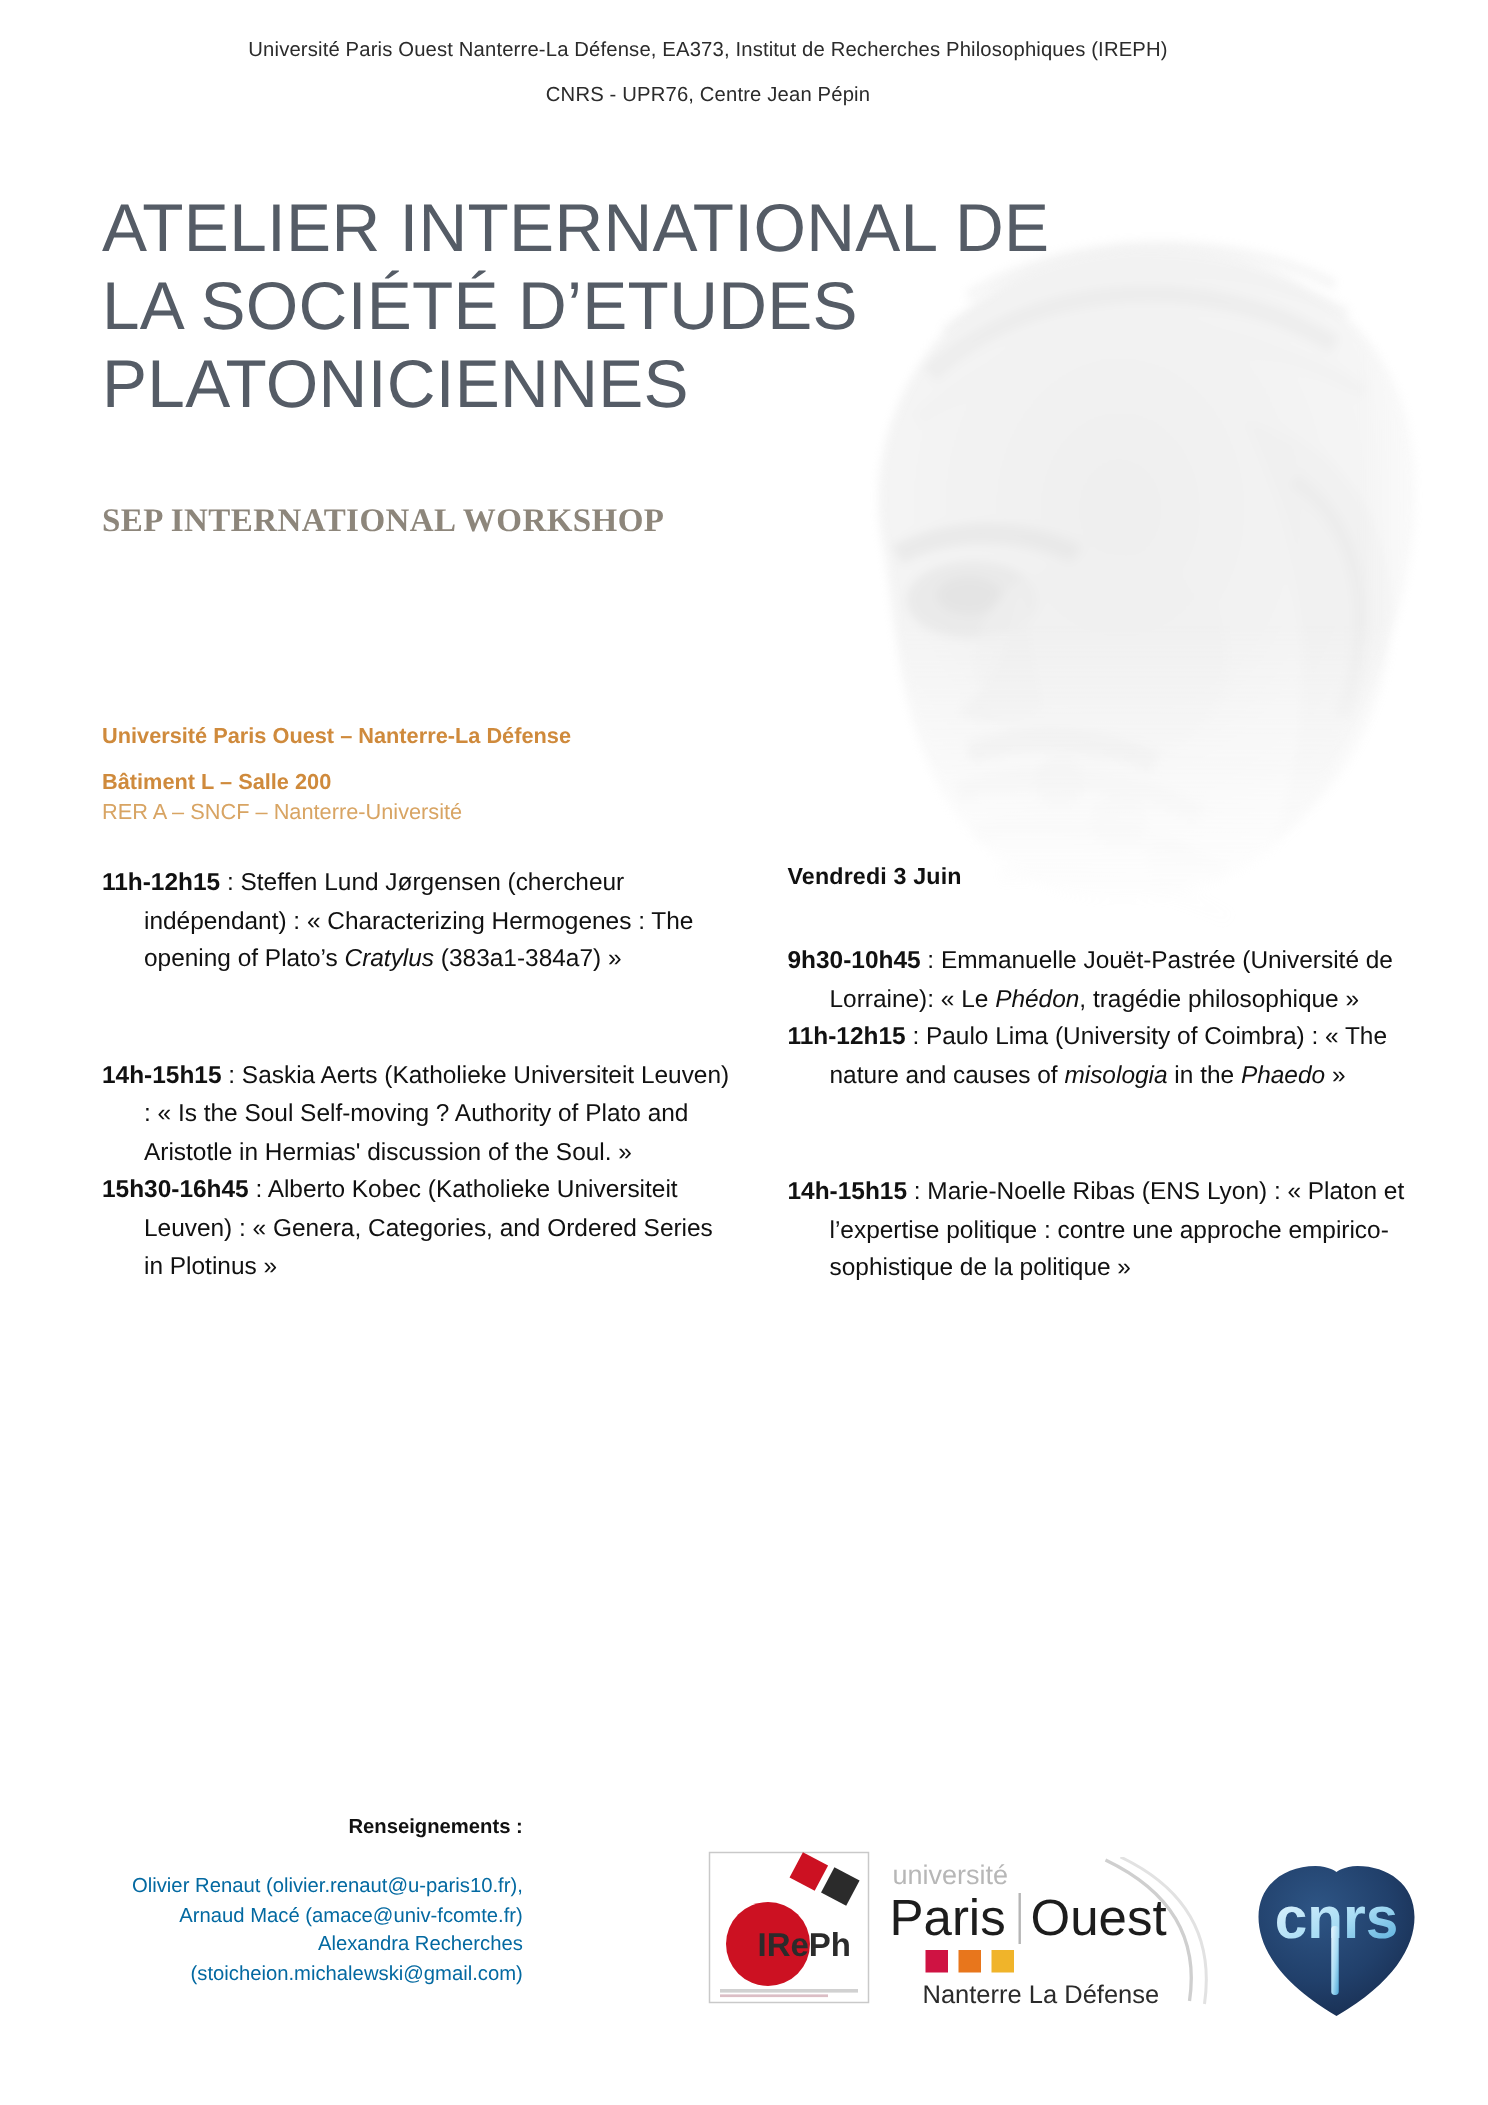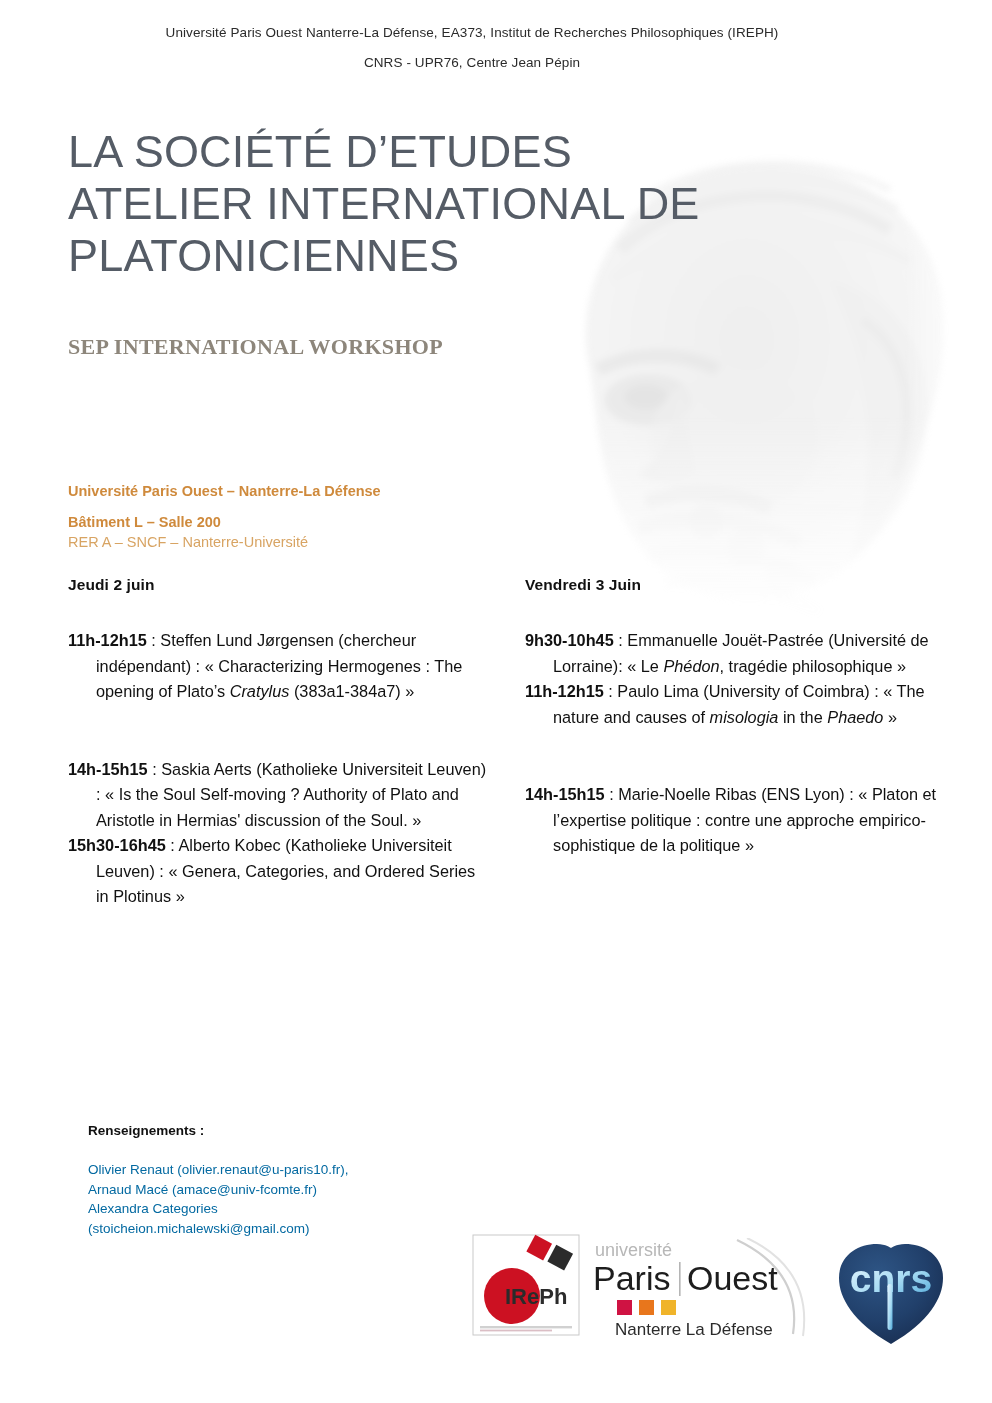--- a/index.html
+++ b/index.html
@@ -75,21 +75,21 @@
     margin:0 0 0 0;
     padding-left:28px;
     text-indent:-28px;
   }
   .session + .session{ margin-top:0px; }
   .session .t{ font-weight:bold; }
   .session i{ font-style:italic; }
   .spacer-lunch{ height:52px; }
 
   
-  .contact{ position:absolute; left:88px; top:1123px; z-index:3;}
+  .contact{ position:absolute; left:88px; top:1210px; z-index:3;text-align:right;}
   .contact .head{ font-size:13.5px; font-weight:bold; color:#111; margin-bottom:22px;}
   .contact .line{ font-size:13.5px; line-height:19.5px; color:#0369a1;}
 
   
   .logos{ position:absolute; left:455px; top:1234px; width:510px; height:130px; z-index:3;}
   .logo{ position:absolute; top:0;}
   .logo-ireph{ left:17px; }
   .logo-upo{   left:132px; top:4px;}
   .logo-cnrs{  left:382px; top:6px;}
 </style>
@@ -163,36 +163,35 @@
   </g>
 </svg>
 
 <div class="inst-header">
   <div class="line">Université Paris Ouest Nanterre-La Défense, EA373, Institut de Recherches Philosophiques (IREPH)</div>
   <div class="line">CNRS - UPR76, Centre Jean Pépin</div>
 </div>
 
 <div class="title-block">
   <div class="main-title">
+    <div>ATELIER INTERNATIONAL DE</div>
     <div>LA SOCIÉTÉ D’ETUDES</div>
-    <div>ATELIER INTERNATIONAL DE</div>
     <div>PLATONICIENNES</div>
   </div>
   <div class="subtitle">SEP INTERNATIONAL WORKSHOP</div>
 </div>
 
 <div class="venue">
   <div class="v1">Université Paris Ouest – Nanterre-La Défense</div>
   <div class="v2">Bâtiment L – Salle 200</div>
   <div class="v3">RER A – SNCF – Nanterre-Université</div>
 </div>
 
 <div class="program">
   <div class="col col-left">
-    <div class="day-head">Jeudi 2 juin</div>
     <div>
         <p class="session"><span class="t">11h-12h15</span> : Steffen Lund Jørgensen (chercheur indépendant) : « Characterizing Hermogenes : The opening of Plato’s <i>Cratylus</i> (383a1-384a7) »</p>
         <div class="spacer-lunch"></div>
         <p class="session"><span class="t">14h-15h15</span> : Saskia Aerts (Katholieke Universiteit Leuven) : « Is the Soul Self-moving ? Authority of Plato and Aristotle in Hermias' discussion of the Soul. »</p>
         <p class="session"><span class="t">15h30-16h45</span> : Alberto Kobec (Katholieke Universiteit Leuven) : « Genera, Categories, and Ordered Series in Plotinus »</p>
       </div>
   </div>
   <div class="col col-right">
     <div class="day-head">Vendredi 3 Juin</div>
     <div>
@@ -201,21 +200,21 @@
         <div class="spacer-lunch"></div>
         <p class="session"><span class="t">14h-15h15</span> : Marie-Noelle Ribas (ENS Lyon) : « Platon et l’expertise politique : contre une approche empirico-sophistique de la politique »</p>
       </div>
   </div>
 </div>
 
 <div class="contact">
   <div class="head">Renseignements :</div>
   <div class="line">Olivier Renaut (olivier.renaut@u-paris10.fr),</div>
   <div class="line">Arnaud Macé (amace@univ-fcomte.fr)</div>
-  <div class="line">Alexandra Categories</div>
+  <div class="line">Alexandra Recherches</div>
   <div class="line">(stoicheion.michalewski@gmail.com)</div>
 </div>
 
 <div class="logos">
 
   <svg class="logo logo-ireph" width="108" height="118" viewBox="0 0 108 118" xmlns="http://www.w3.org/2000/svg">
     <rect x="1" y="1" width="106" height="100" fill="#ffffff" stroke="#c9c9c9" stroke-width="1"></rect>
     <circle cx="40" cy="62" r="28" fill="#cc1122"></circle>
     <rect x="58" y="4" width="19" height="19" fill="#cc1122" transform="rotate(28 67 13)"></rect>
     <rect x="79" y="14" width="19" height="19" fill="#2b2b2b" transform="rotate(28 88 23)"></rect>

